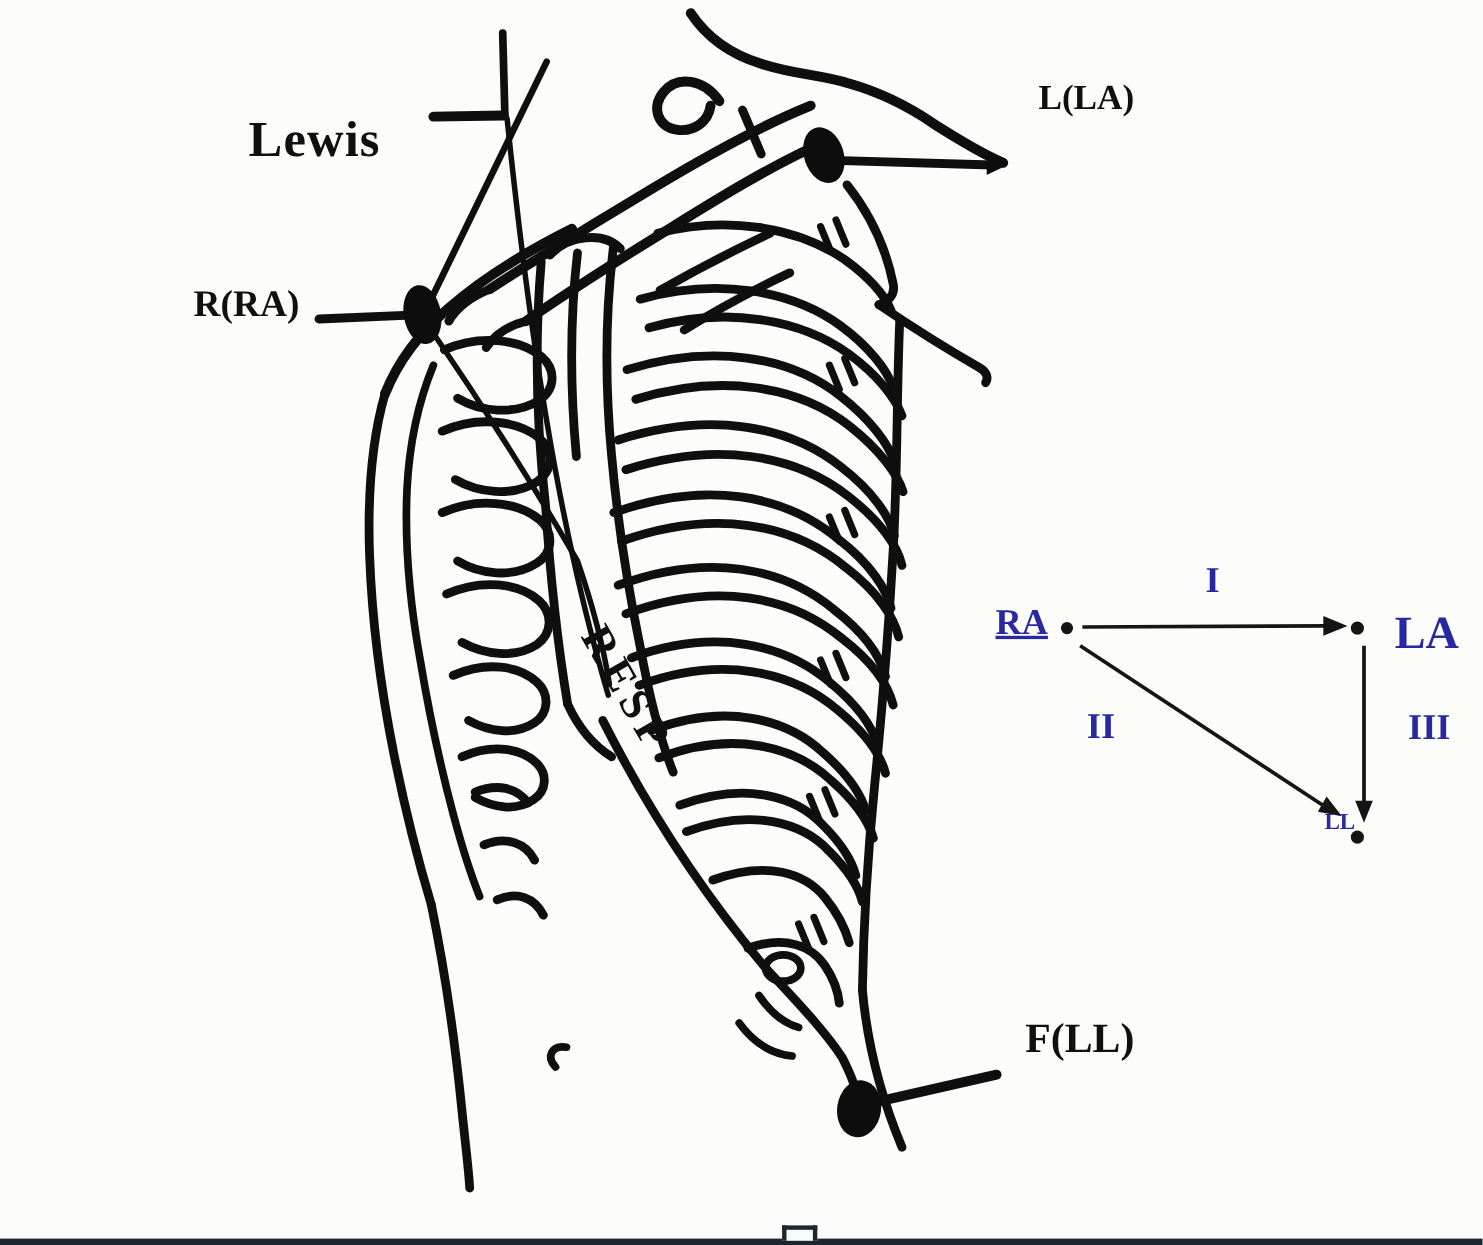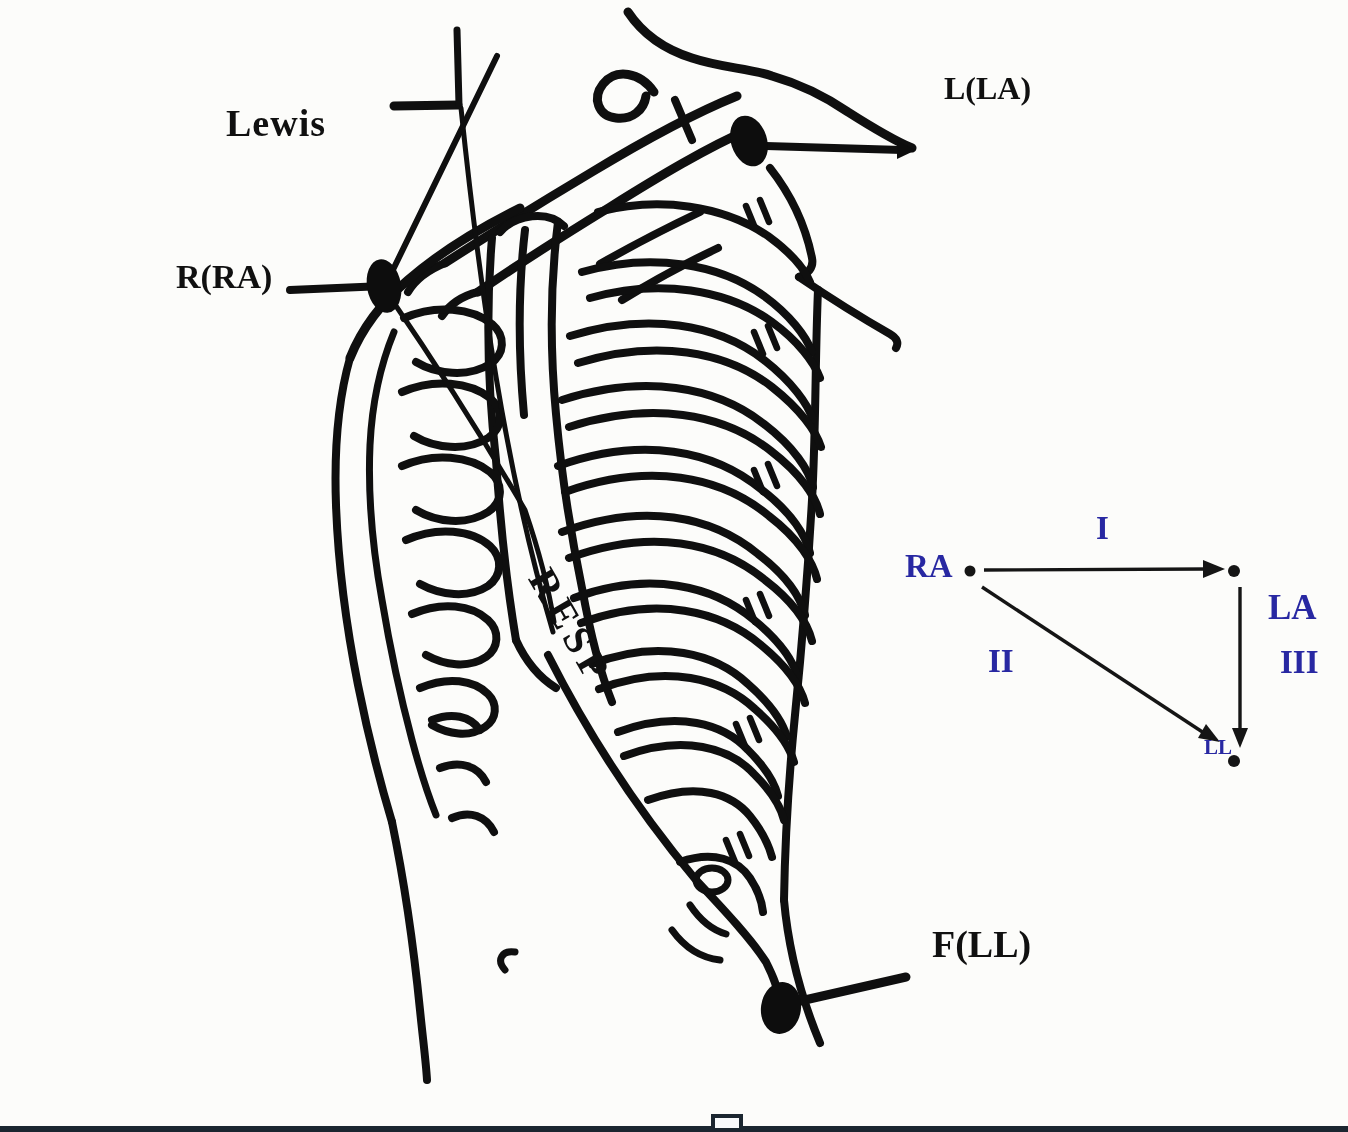--- a/index.html
+++ b/index.html
@@ -1,28 +1,28 @@
 <!DOCTYPE html>
 <html><head>
 <meta charset="utf-8">
 <style>
   html,body{margin:0;padding:0;background:#ffffff;}
   .stage{position:relative;width:1348px;height:1132px;background:#fcfcfa;overflow:hidden;
          font-family:"Liberation Serif","DejaVu Serif",serif;}
   svg.art{position:absolute;left:0;top:0;width:1348px;height:1132px;}
   .lbl{position:absolute;color:#101010;font-weight:700;line-height:1;white-space:nowrap;}
   .lbl.blue{color:#2828a2;}
-  .lewis{left:226px;top:104px;font-size:38px;letter-spacing:1px;}
+  .lewis{left:226px;top:104px;font-size:46px;letter-spacing:1px;}
   .ra-lbl{left:176px;top:260px;font-size:34px;text-align:right;}
   .la-lbl{left:944px;top:72px;font-size:32px;text-align:right;}
   .ll-lbl{left:932px;top:925px;font-size:38px;text-align:right;}
   .resp{left:556px;top:562px;font-size:40px;letter-spacing:6px;
         transform:rotate(60deg);transform-origin:left top;}
-  .tri-ra{left:905px;top:550px;font-size:33px;}
-  .tri-la{left:1268px;top:555px;font-size:35px;margin-top:35px;}
+  .tri-ra{left:905px;top:550px;font-size:33px;text-decoration:underline;}
+  .tri-la{left:1268px;top:555px;font-size:42px;}
   .tri-ll{left:1204px;top:737px;font-size:21px;}
   .lead-i{left:1096px;top:512px;font-size:33px;}
   .lead-ii{left:988px;top:645px;font-size:33px;}
   .lead-iii{left:1280px;top:646px;font-size:33px;text-align:center;}
   .bottom-bar{position:absolute;left:0;top:1126px;width:1348px;height:6px;background:#1b2630;}
   .bar-marker{position:absolute;left:711px;top:1114px;width:32px;height:14px;
               box-sizing:border-box;background:#f8fafc;border:4px solid #1b2630;border-bottom:none;}
 </style>
 </head>
 <body>

